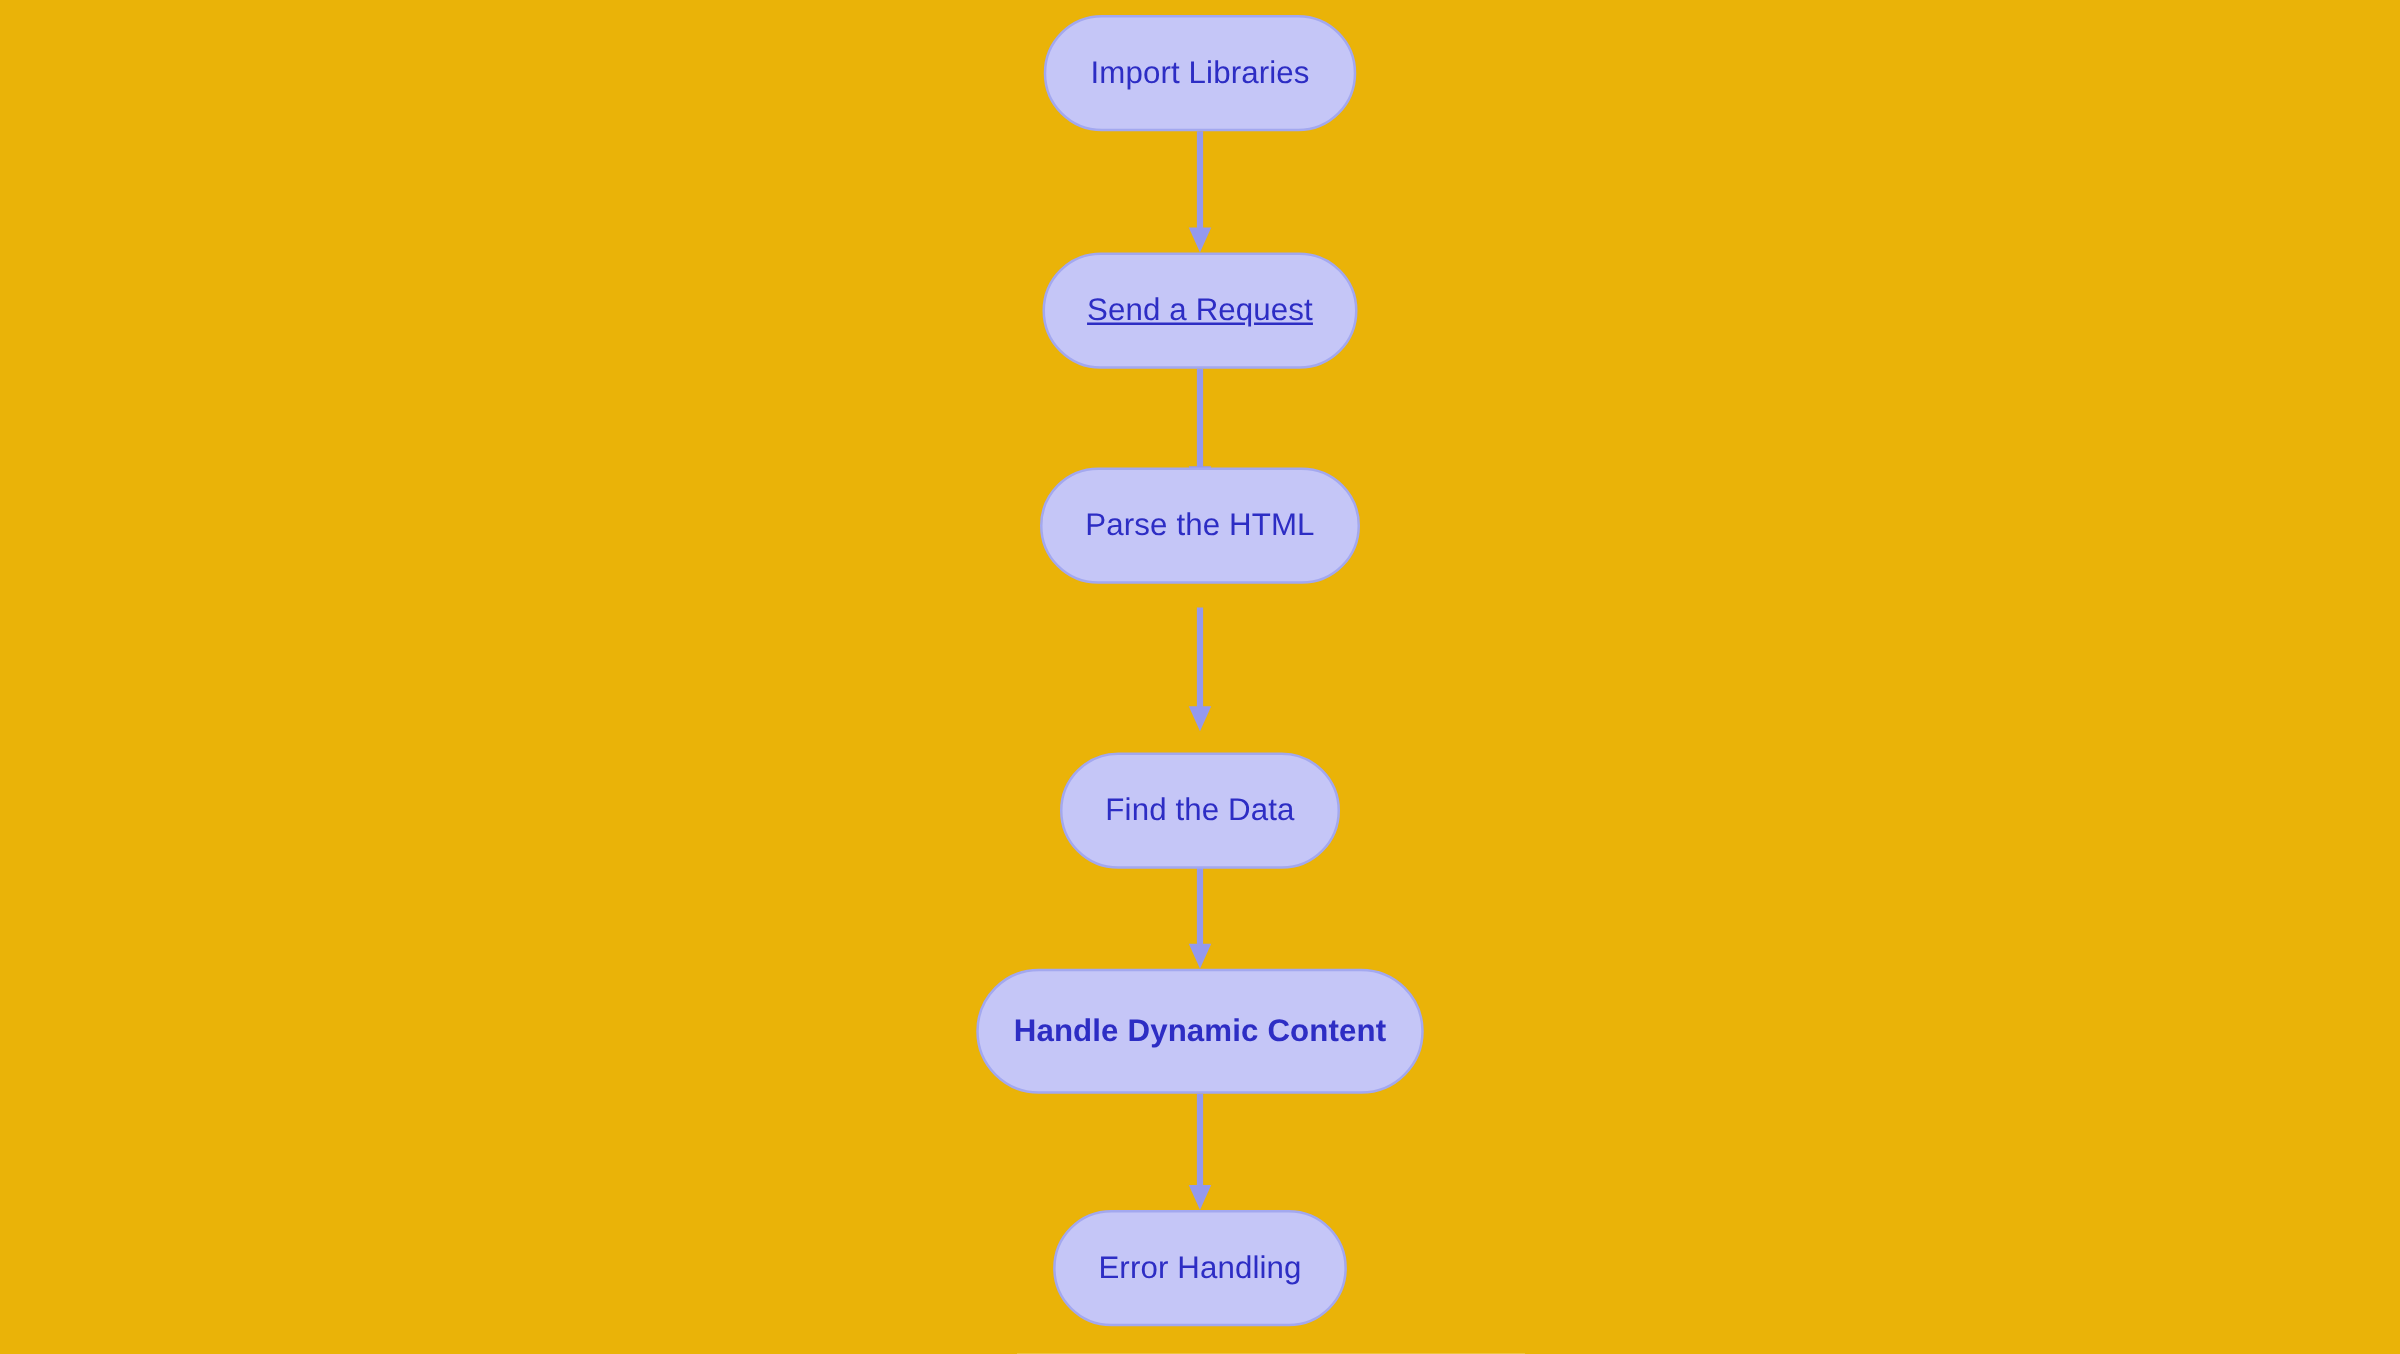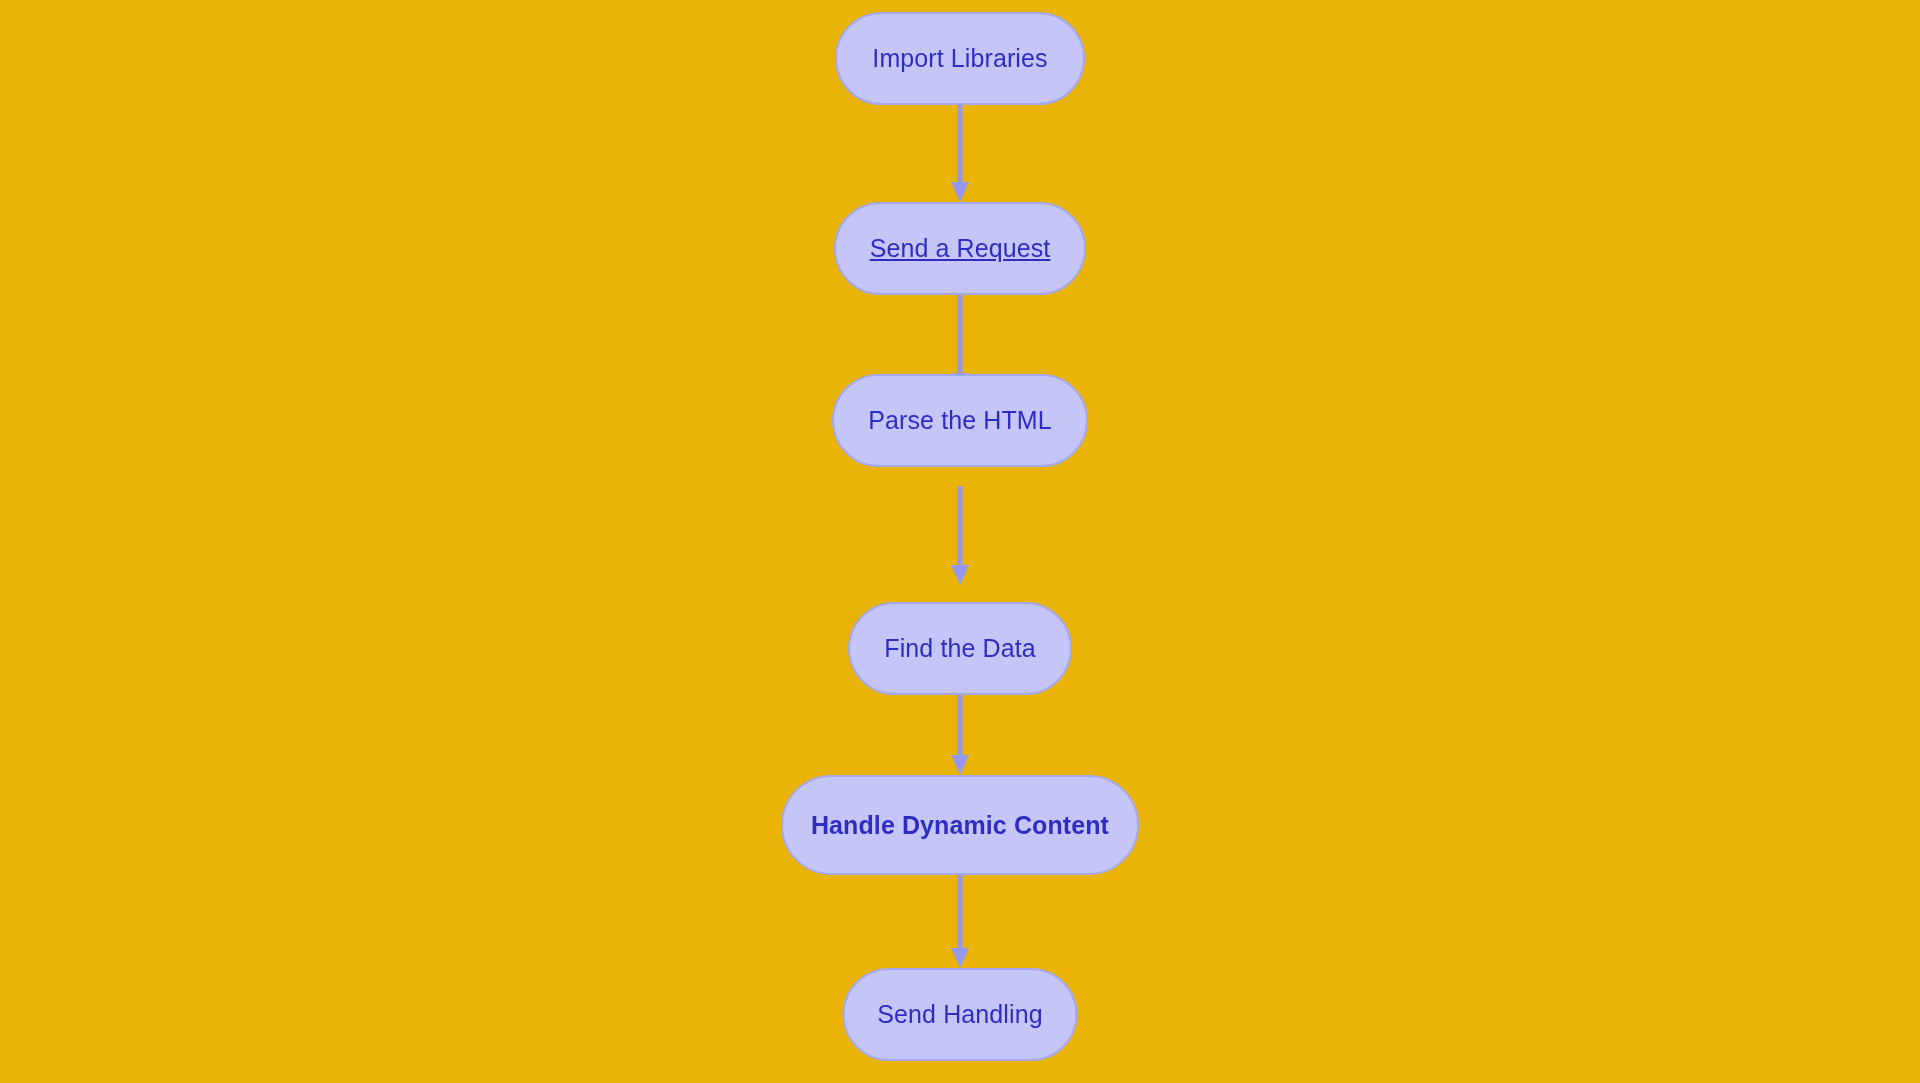--- a/index.html
+++ b/index.html
@@ -90,16 +90,16 @@
 
   <div class="node" style="left: 960px; top: 585px; width: 224px; height: 93px; background: rgb(197, 198, 247); border-color: rgb(163, 168, 239); margin-top: 17px;">
     <span class="node-label" style="color: rgb(45, 45, 196);">Find the Data</span>
   </div>
 
   <div class="node" style="left: 960px; top: 775px; width: 358px; height: 100px; background: rgb(197, 198, 247); border-color: rgb(163, 168, 239);">
     <span class="node-label" style="color: rgb(45, 45, 196); font-weight: bold;">Handle Dynamic Content</span>
   </div>
 
   <div class="node" style="left: 960px; top: 968px; width: 235px; height: 93px; background: rgb(197, 198, 247); border-color: rgb(163, 168, 239);">
-    <span class="node-label" style="color: rgb(45, 45, 196);">Send Handling</span>
+    <span class="node-label" style="color: rgb(45, 45, 196);">Error Handling</span>
   </div>
 
 </div>
 
 </body></html>

